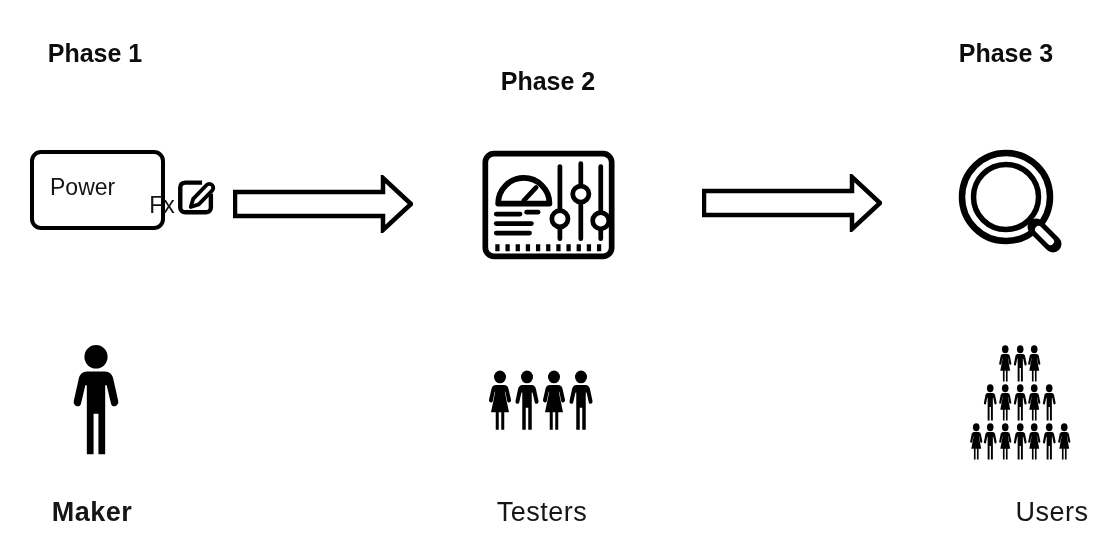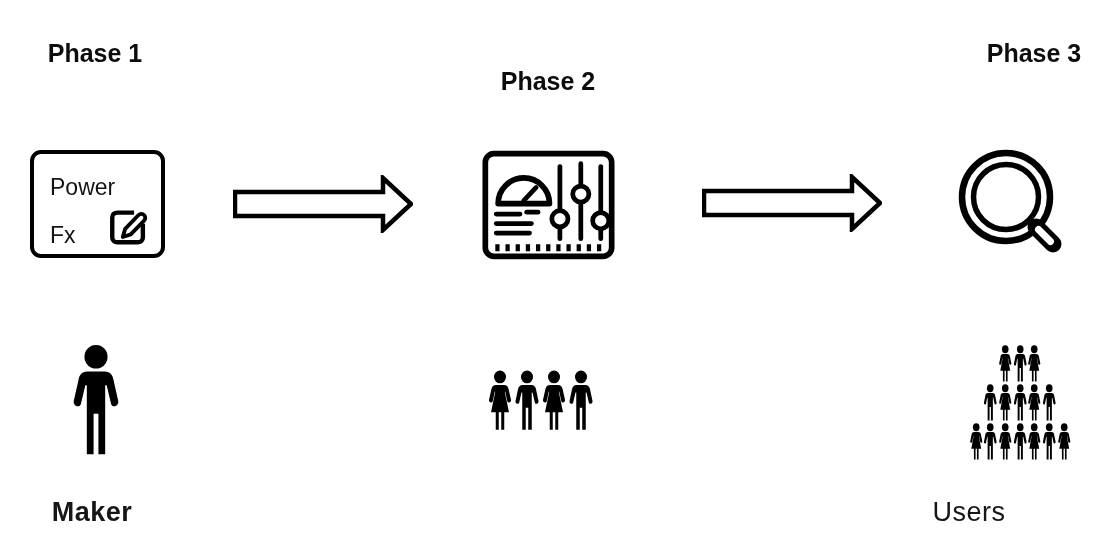--- a/index.html
+++ b/index.html
@@ -11,23 +11,23 @@
   .phase-title{
     font-size:25px;font-weight:700;color:#0d0d0d;white-space:nowrap;
     transform:translateX(-50%);
   }
   .actor-label{
     font-size:27px;font-weight:400;color:#161616;white-space:nowrap;
     transform:translateX(-50%);letter-spacing:0.5px;
   }
   
   .powerfx-box{
-    left:30px;top:150px;width:135px;height:108px;box-sizing:border-box;
+    left:30px;top:150px;width:135px;height:80px;box-sizing:border-box;
     border:4px solid #000;border-radius:11px;background:#fff;
-    padding:20px 10px 8px 16px;display:flex;flex-direction:column;
+    padding:20px 10px 8px 16px;display:flex;flex-direction:row;gap:34px;
   }
   .powerfx-line1{font-size:23px;color:#141414;line-height:26px;}
   .powerfx-row2{display:flex;align-items:flex-end;justify-content:space-between;margin-top:4px;}
   .powerfx-line2{font-size:23px;color:#141414;line-height:26px;}
   .edit-icon{width:44px;height:44px;display:block;}
   
   .arrow-svg{display:block;}
   
   .fig{display:block;}
   .maker-figure{left:67px;top:344px;}
@@ -66,21 +66,21 @@
                L44.5,58 C45.5,63 53,61 52,56
                L47,35 C46,31 43,28 38,28 Z"></path>
     </g>
   </defs>
 </svg>
 
 <div class="canvas">
 
   <div class="abs phase-title" style="left:95px;top:39px;">Phase 1</div>
   <div class="abs phase-title" style="left:548px;top:39px;margin-top:28px;">Phase 2</div>
-  <div class="abs phase-title" style="left:1006px;top:39px;margin-left:28px;">Phase 3</div>
+  <div class="abs phase-title" style="left:1006px;top:39px;">Phase 3</div>
 
   <div class="abs powerfx-box">
     <div class="powerfx-line1">Power</div>
     <div class="powerfx-row2">
       <div class="powerfx-line2">Fx</div>
       <svg class="edit-icon" viewBox="0 0 46 46">
         <path d="M26,9 H11 C7.5,9 5.5,11 5.5,14 V35 C5.5,38 7.5,40 11,40 H32 C35.5,40 37.5,38 37.5,35 V23" fill="none" stroke="#000" stroke-width="4.6" stroke-linecap="square"></path>
         <path d="M16.5,34.5 L19,26 L33,11.5 C34.6,9.9 37.2,9.9 38.8,11.5 C40.4,13.1 40.4,15.7 38.8,17.3 L24.8,31.8 Z" fill="#ffffff" stroke="#000" stroke-width="4" stroke-linejoin="round"></path>
       </svg>
     </div>
@@ -189,15 +189,16 @@
         <svg viewBox="0 0 60 120" preserveAspectRatio="none" class="fig">
           <use href="#fig-man" xlink:href="#fig-man"></use>
         </svg>
         <svg viewBox="0 0 60 120" preserveAspectRatio="none" class="fig">
           <use href="#fig-woman" xlink:href="#fig-woman"></use>
         </svg>
       </div>
     </div>
 
   <div class="abs actor-label" style="left:92px;top:497px;font-weight:bold;">Maker</div>
-  <div class="abs actor-label" style="left:969px;top:497px;">Users</div>
+  <div class="abs actor-label" style="left:542px;top:497px;">Testers</div>
+  <div class="abs actor-label" style="left:1052px;top:497px;">Users</div>
 
 </div>
 
 </body></html>

